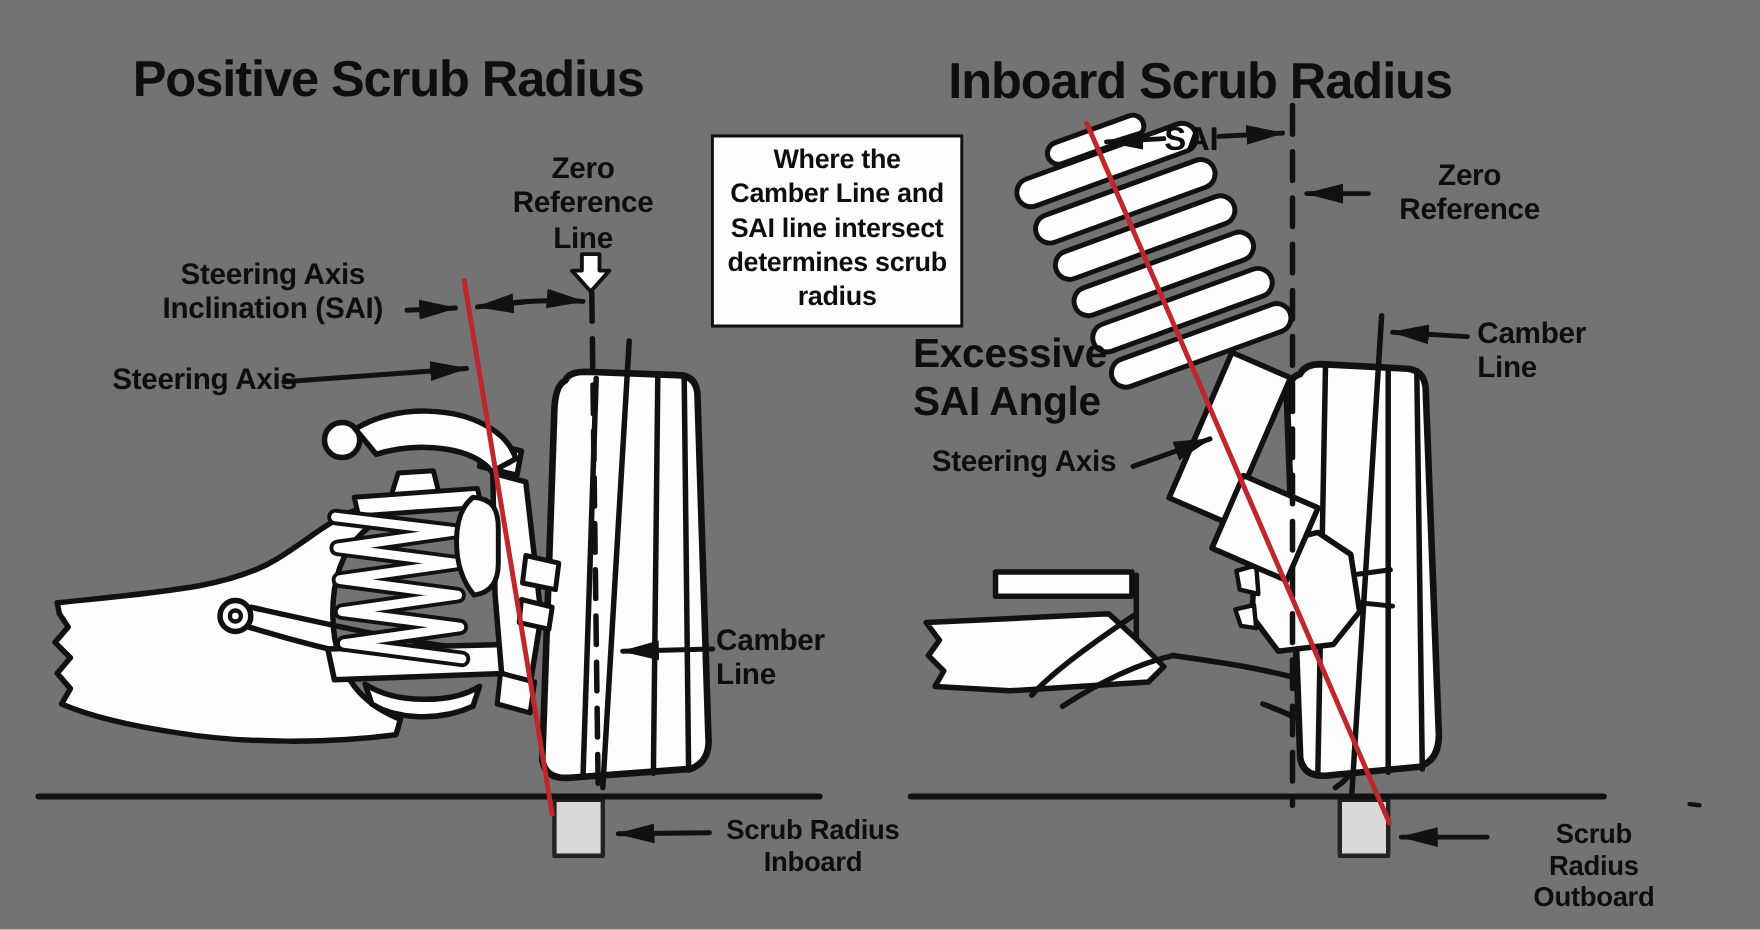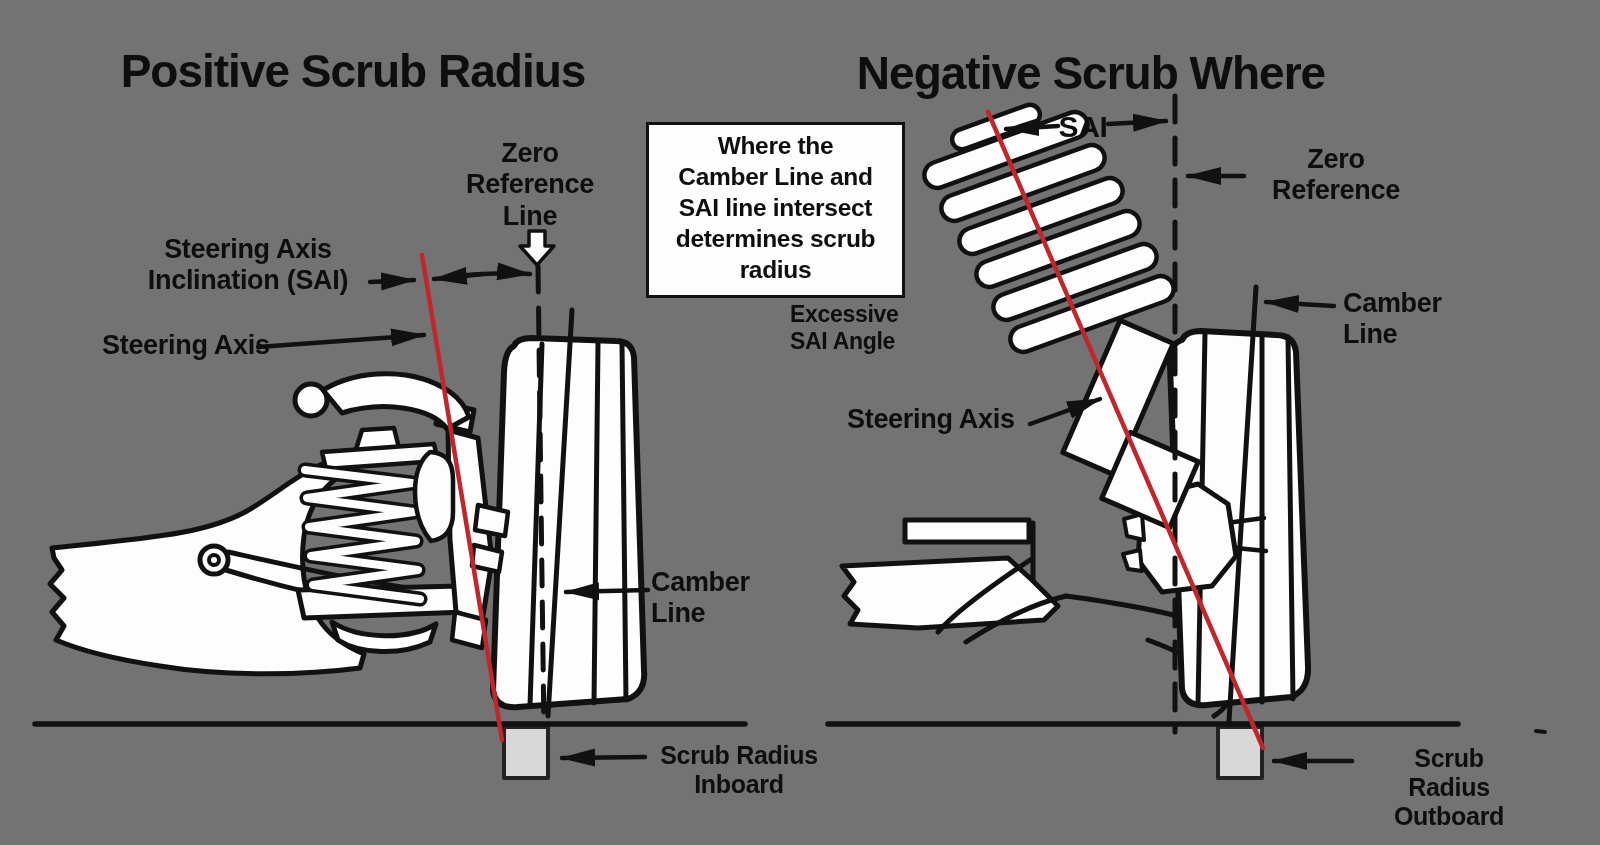--- a/index.html
+++ b/index.html
@@ -9,21 +9,21 @@
     font-family:"Liberation Sans", sans-serif;
   }
   .stage svg{position:absolute;left:0;top:0;}
   .t{
     position:absolute; font-weight:bold; color:#0e0e0e;
     white-space:pre-line; line-height:1.16; letter-spacing:-0.3px;
   }
   .ctr{transform:translateX(-50%); text-align:center;}
   .title{font-size:46px; letter-spacing:-1px; line-height:1;}
   .notebox{
-    position:absolute; left:646px; top:122px; width:259px; height:176px;
+    position:absolute; left:646px; top:122px; width:230px; height:176px;
     border:3.5px solid #111; box-sizing:border-box; background:#fdfdfd;
     display:flex; align-items:flex-start; justify-content:center;
   }
   .notebox .t2{
     font-weight:bold; font-size:24.5px; line-height:1.27; text-align:center;
     white-space:pre-line; color:#0e0e0e; padding-top:5px; letter-spacing:-0.3px;
   }
 </style>
 </head>
 <body>
@@ -157,21 +157,21 @@
       <path stroke-width="4.5" marker-end="url(#ah)" d="M1108,124 L1166,121"></path>
       <path stroke-width="4.5" marker-end="url(#ah)" d="M1244,176 L1188,176"></path>
       <path stroke-width="4.5" marker-end="url(#ah)" d="M1334,306 L1266,302"></path>
       <path stroke-width="4.5" marker-end="url(#ah)" d="M1030,424 L1100,399"></path>
       <path stroke-width="4.5" marker-end="url(#ah)" d="M1352,761 L1274,761"></path>
     </g>
   </svg>
 
   <div class="t title ctr" style="left:353px; top:48px;">Positive Scrub Radius</div>
 
-  <div class="t title ctr" style="left:1091px; top:50px;">Negative Scrub Where</div>
+  <div class="t title ctr" style="left:1091px; top:50px;">Inboard Scrub Radius</div>
 
   <div class="notebox">
     <div class="t2">Where the
 Camber Line and
 SAI line intersect
 determines scrub
 radius</div>
   </div>
 
   <div class="t ctr" style="left:530px; top:138px; font-size:27px;">Zero
@@ -187,21 +187,21 @@
 Line</div>
 
   <div class="t ctr" style="left:739px; top:741px; font-size:25px;">Scrub Radius
 Inboard</div>
 
   <div class="t ctr" style="left:1083px; top:110px; font-size:30px;">SAI</div>
 
   <div class="t ctr" style="left:1336px; top:144px; font-size:27px;">Zero
 Reference</div>
 
-  <div class="t" style="left:790px; top:301px; font-size:23px;">Excessive
+  <div class="t" style="left:830px; top:301px; font-size:37px;">Excessive
 SAI Angle</div>
 
   <div class="t" style="left:847px; top:404px; font-size:27px;">Steering Axis</div>
 
   <div class="t" style="left:1343px; top:288px; font-size:27px;">Camber
 Line</div>
 
   <div class="t ctr" style="left:1449px; top:744px; font-size:25px;">Scrub Radius
 Outboard</div>
 

